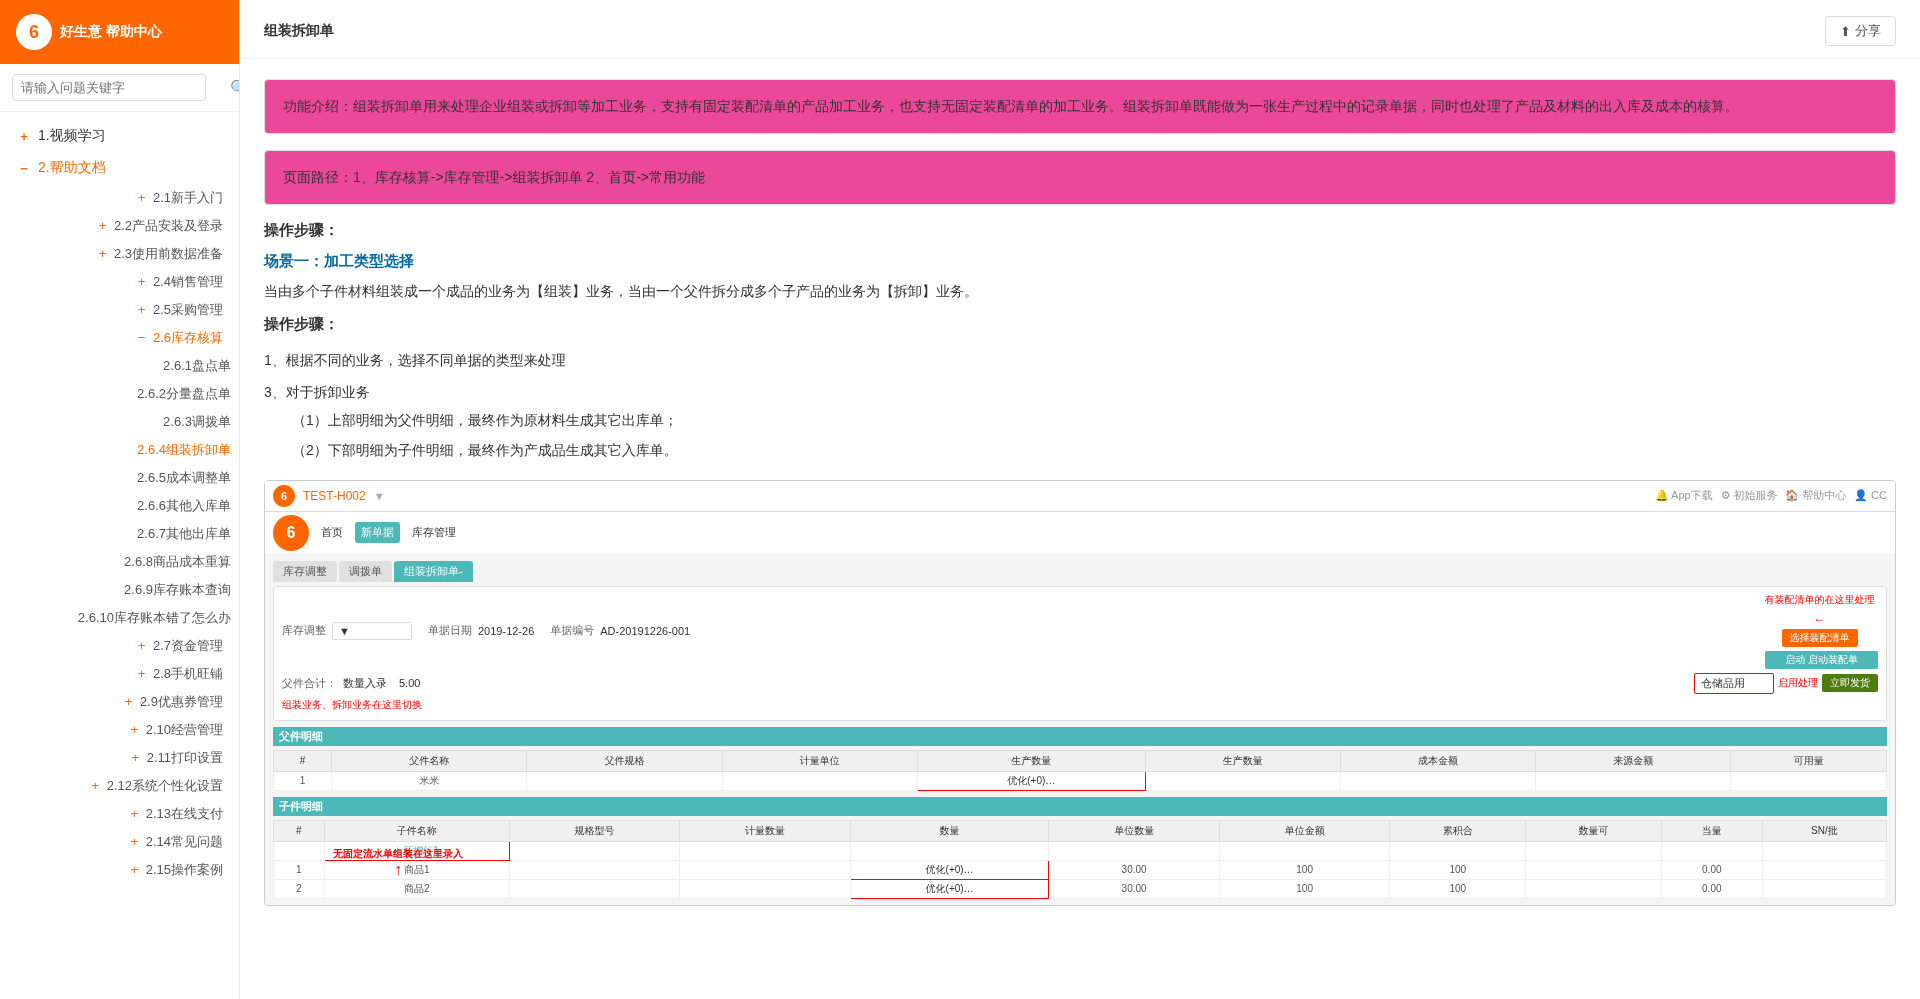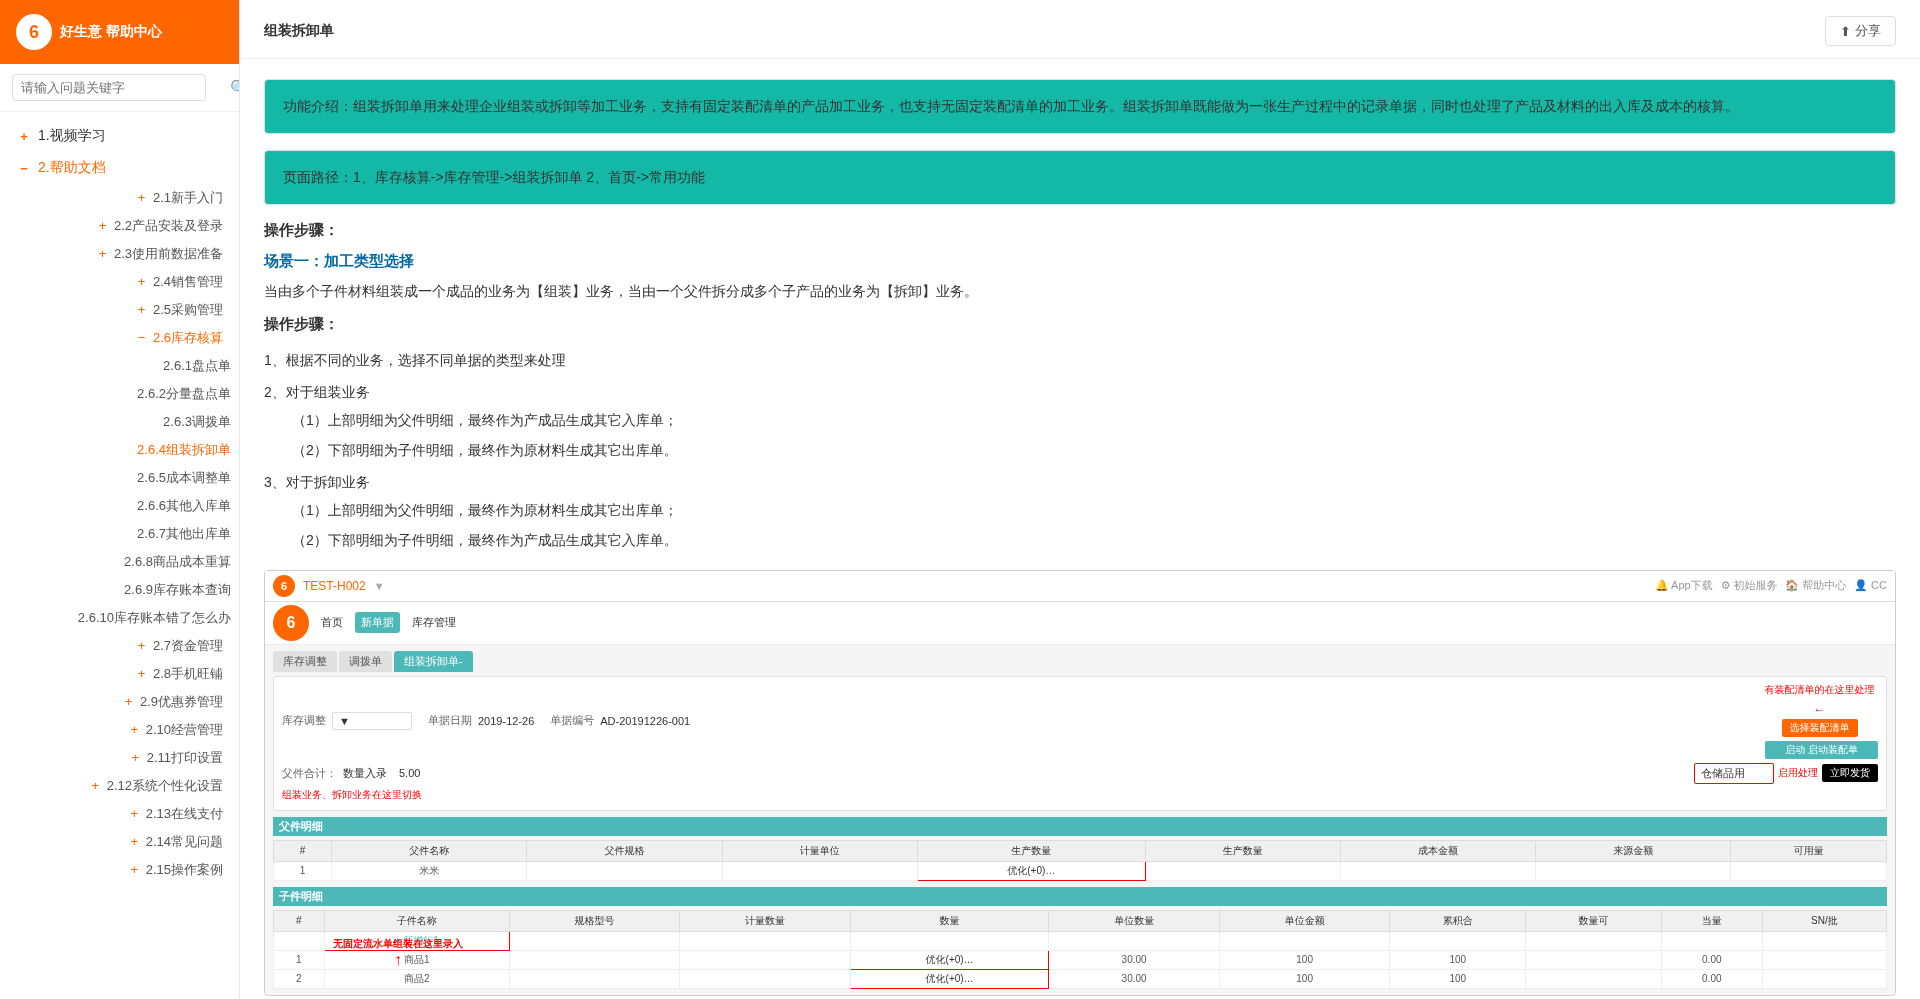--- a/index.html
+++ b/index.html
@@ -100,21 +100,21 @@
       padding: 20px 24px;
     }
     .info-block {
       border: 1px solid #e0e0e0;
       border-radius: 4px;
       padding: 14px 18px;
       margin-bottom: 16px;
       font-size: 14px;
       line-height: 1.8;
       color: #333;
-      background: #14b8a6;
+      background: #ec4899;
     }
     .op-steps-title {
       font-weight: bold; font-size: 15px; margin-bottom: 12px;
     }
     .scene-title {
       font-weight: bold; font-size: 15px; margin-bottom: 8px; color: #0369a1;
     }
     .scene-desc {
       font-size: 14px; line-height: 1.8; margin-bottom: 10px; color: #333;
     }
@@ -330,27 +330,20 @@
 
     <div style="margin-bottom:16px;">
       <div class="op-steps-title">操作步骤：</div>
       <div class="scene-title">场景一：加工类型选择</div>
       <div class="scene-desc">
         <span>当由多个子件材料组装成一个成品的业务为【组装】业务，当由一个父件拆分成多个子产品的业务为【拆卸】业务。</span>
       </div>
       <div class="op-steps-title">操作步骤：</div>
       <ul class="steps-list">
         <li><span>1、根据不同的业务，选择不同单据的类型来处理</span></li>
-        <li>
-          <span>2、对于组装业务</span>
-          <ul class="sub-steps">
-            <li><span>（1）上部明细为父件明细，最终作为产成品生成其它入库单；</span></li>
-            <li><span>（2）下部明细为子件明细，最终作为原材料生成其它出库单。</span></li>
-          </ul>
-        </li>
         <li>
           <span>3、对于拆卸业务</span>
           <ul class="sub-steps">
             <li><span>（1）上部明细为父件明细，最终作为原材料生成其它出库单；</span></li>
             <li><span>（2）下部明细为子件明细，最终作为产成品生成其它入库单。</span></li>
           </ul>
         </li>
       </ul>
     </div>
 
@@ -411,21 +404,21 @@
             </div>
 
             <div class="sim-row">
               <span class="sim-label">父件合计：</span>
               <span style="font-size:11px;">数量入录</span>
               <span style="font-size:11px;margin-left:6px;">5.00</span>
               <div style="flex:1;"></div>
               <div style="display:flex;align-items:center;gap:4px;">
                 <span class="sim-input red-border" style="min-width:80px;">仓储品用</span>
                 <span style="color:red;font-size:10px;white-space:nowrap;">启用处理</span>
-                <button style="background:#000000;color:#fff;border:none;padding:2px 8px;border-radius:2px;font-size:10px;cursor:pointer;">立即发货</button>
+                <button style="background:#4d7c0f;color:#fff;border:none;padding:2px 8px;border-radius:2px;font-size:10px;cursor:pointer;">立即发货</button>
               </div>
             </div>
 
             <div style="display:flex;align-items:center;gap:4px;margin:2px 0;">
               <span style="color:red;font-size:10px;">组装业务、拆卸业务在这里切换</span>
             </div>
           </div>
 
           <div>
             <div class="sim-section-header">父件明细</div>

